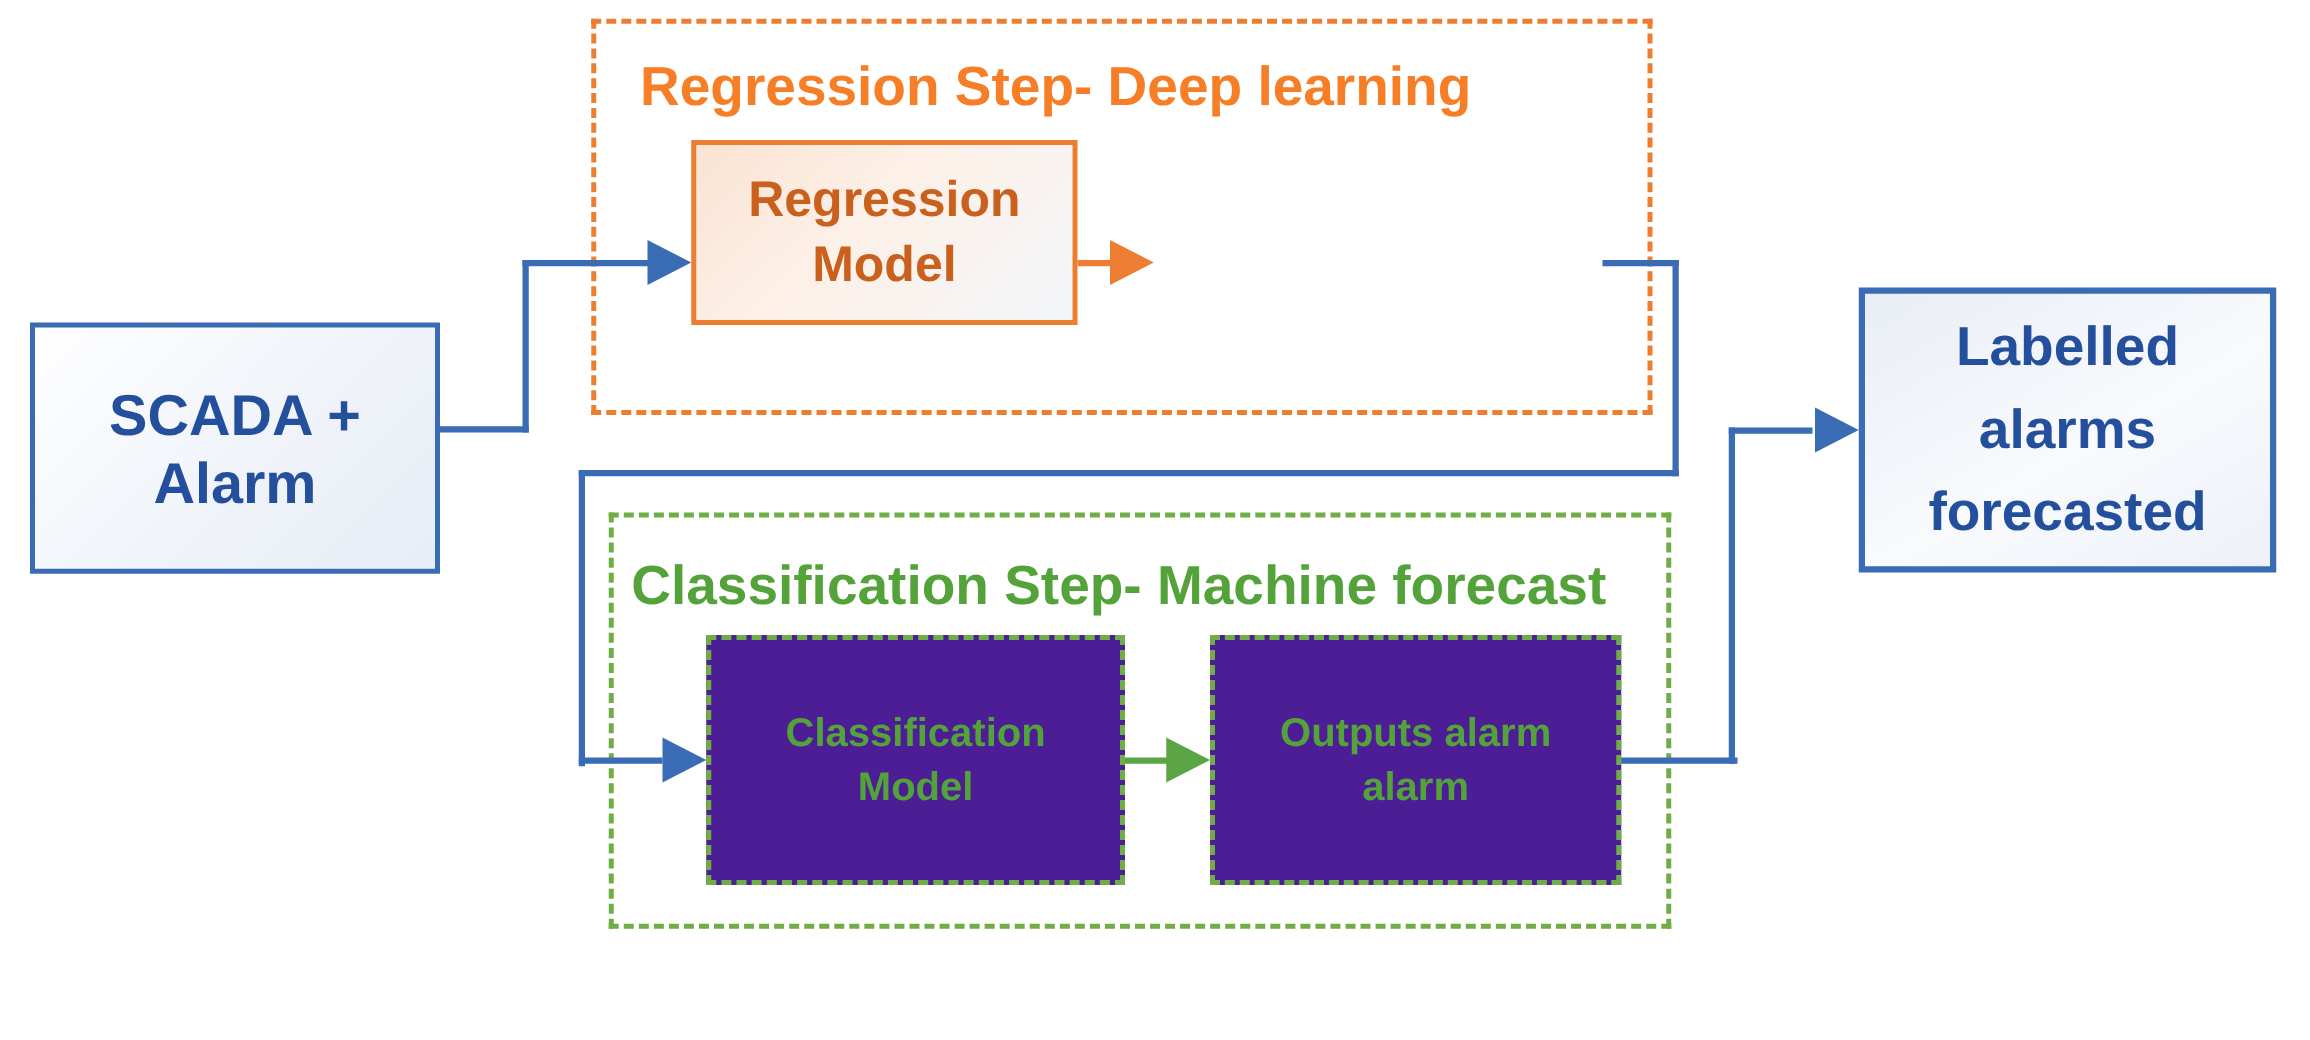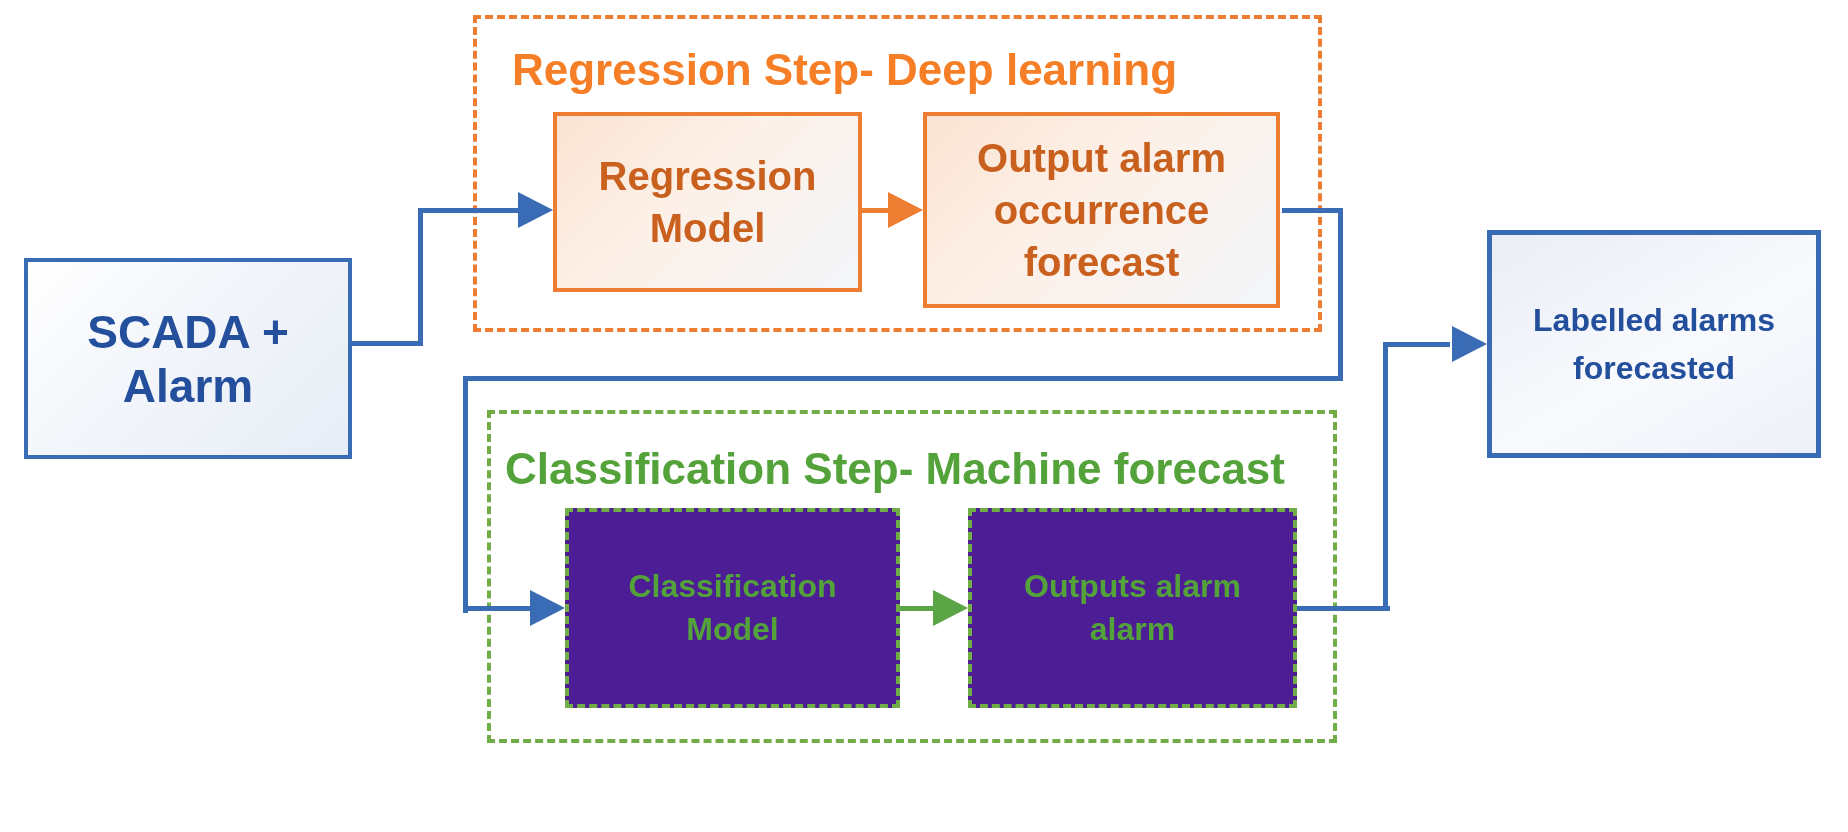--- a/index.html
+++ b/index.html
@@ -15,34 +15,34 @@
   .group-title{position:absolute;white-space:nowrap;font-size:44px;}
 
   
   .blue-box{
     border:4px solid var(--blue-line,#3A6BB5);
     background:linear-gradient(135deg,#ffffff 0%,#f2f5fa 45%,#e7edf6 100%);
     color:var(--blue-text,#234F9D);
   }
   #scada{left:24px;top:241px;width:328px;height:201px;font-size:46px;margin-top:17px;}
   #result{
-    left:1487px;top:230px;width:334px;height:228px;font-size:32px;line-height:1.5;
+    left:1487px;top:230px;width:334px;height:228px;font-size:44px;line-height:1.5;
     border-width:5px;
     background:linear-gradient(150deg,#e9edf5 0%,#f8fafd 55%,#edf1f8 100%);
   }
 
   
   #regression-group{left:473px;top:15px;width:849px;height:317px;border:4px dashed var(--orange-border,#ED7D31);}
   #regression-title{left:35px;top:26px;color:var(--orange-title,#F57E26);}
   .orange-box{
     border:4px solid var(--orange-border,#ED7D31);
     background:linear-gradient(135deg,#fae3d2 0%,#fdf0e7 42%,#f3f6fa 100%);
     color:var(--orange-text,#C9601E);font-size:40px;line-height:1.3;
   }
-  #reg-model{left:553px;top:112px;width:309px;height:180px;}
+  #reg-model{left:553px;top:112px;width:309px;height:148px;}
   #forecast{left:923px;top:112px;width:357px;height:196px;}
 
   
   #classification-group{left:487px;top:410px;width:850px;height:333px;border:4px dashed var(--green-border,#70AD47);}
   #classification-title{left:14px;top:30px;color:var(--green-text,#54A33A);}
   .green-box{
     border:4px dashed var(--green-border,#70AD47);
     background:#4c1d95;color:var(--green-text,#54A33A);font-size:32px;line-height:1.35;
   }
   #class-model{left:565px;top:508px;width:335px;height:200px;}
@@ -92,23 +92,20 @@
   <div class="box blue-box" id="scada">
     <span>SCADA + Alarm</span>
   </div>
 
   <div class="group" id="regression-group">
     <div class="group-title" id="regression-title">Regression Step- Deep learning</div>
   </div>
   <div class="box orange-box" id="reg-model">
     <span>Regression Model</span>
   </div>
-  <div class="box orange-box" id="forecast">
-    <span>Output alarm occurrence forecast</span>
-  </div>
 
   <div class="group" id="classification-group">
     <div class="group-title" id="classification-title">Classification Step- Machine forecast</div>
   </div>
   <div class="box green-box" id="class-model">
     <span>Classification Model</span>
   </div>
   <div class="box green-box" id="outputs-label">
     <span>Outputs alarm alarm</span>
   </div>

